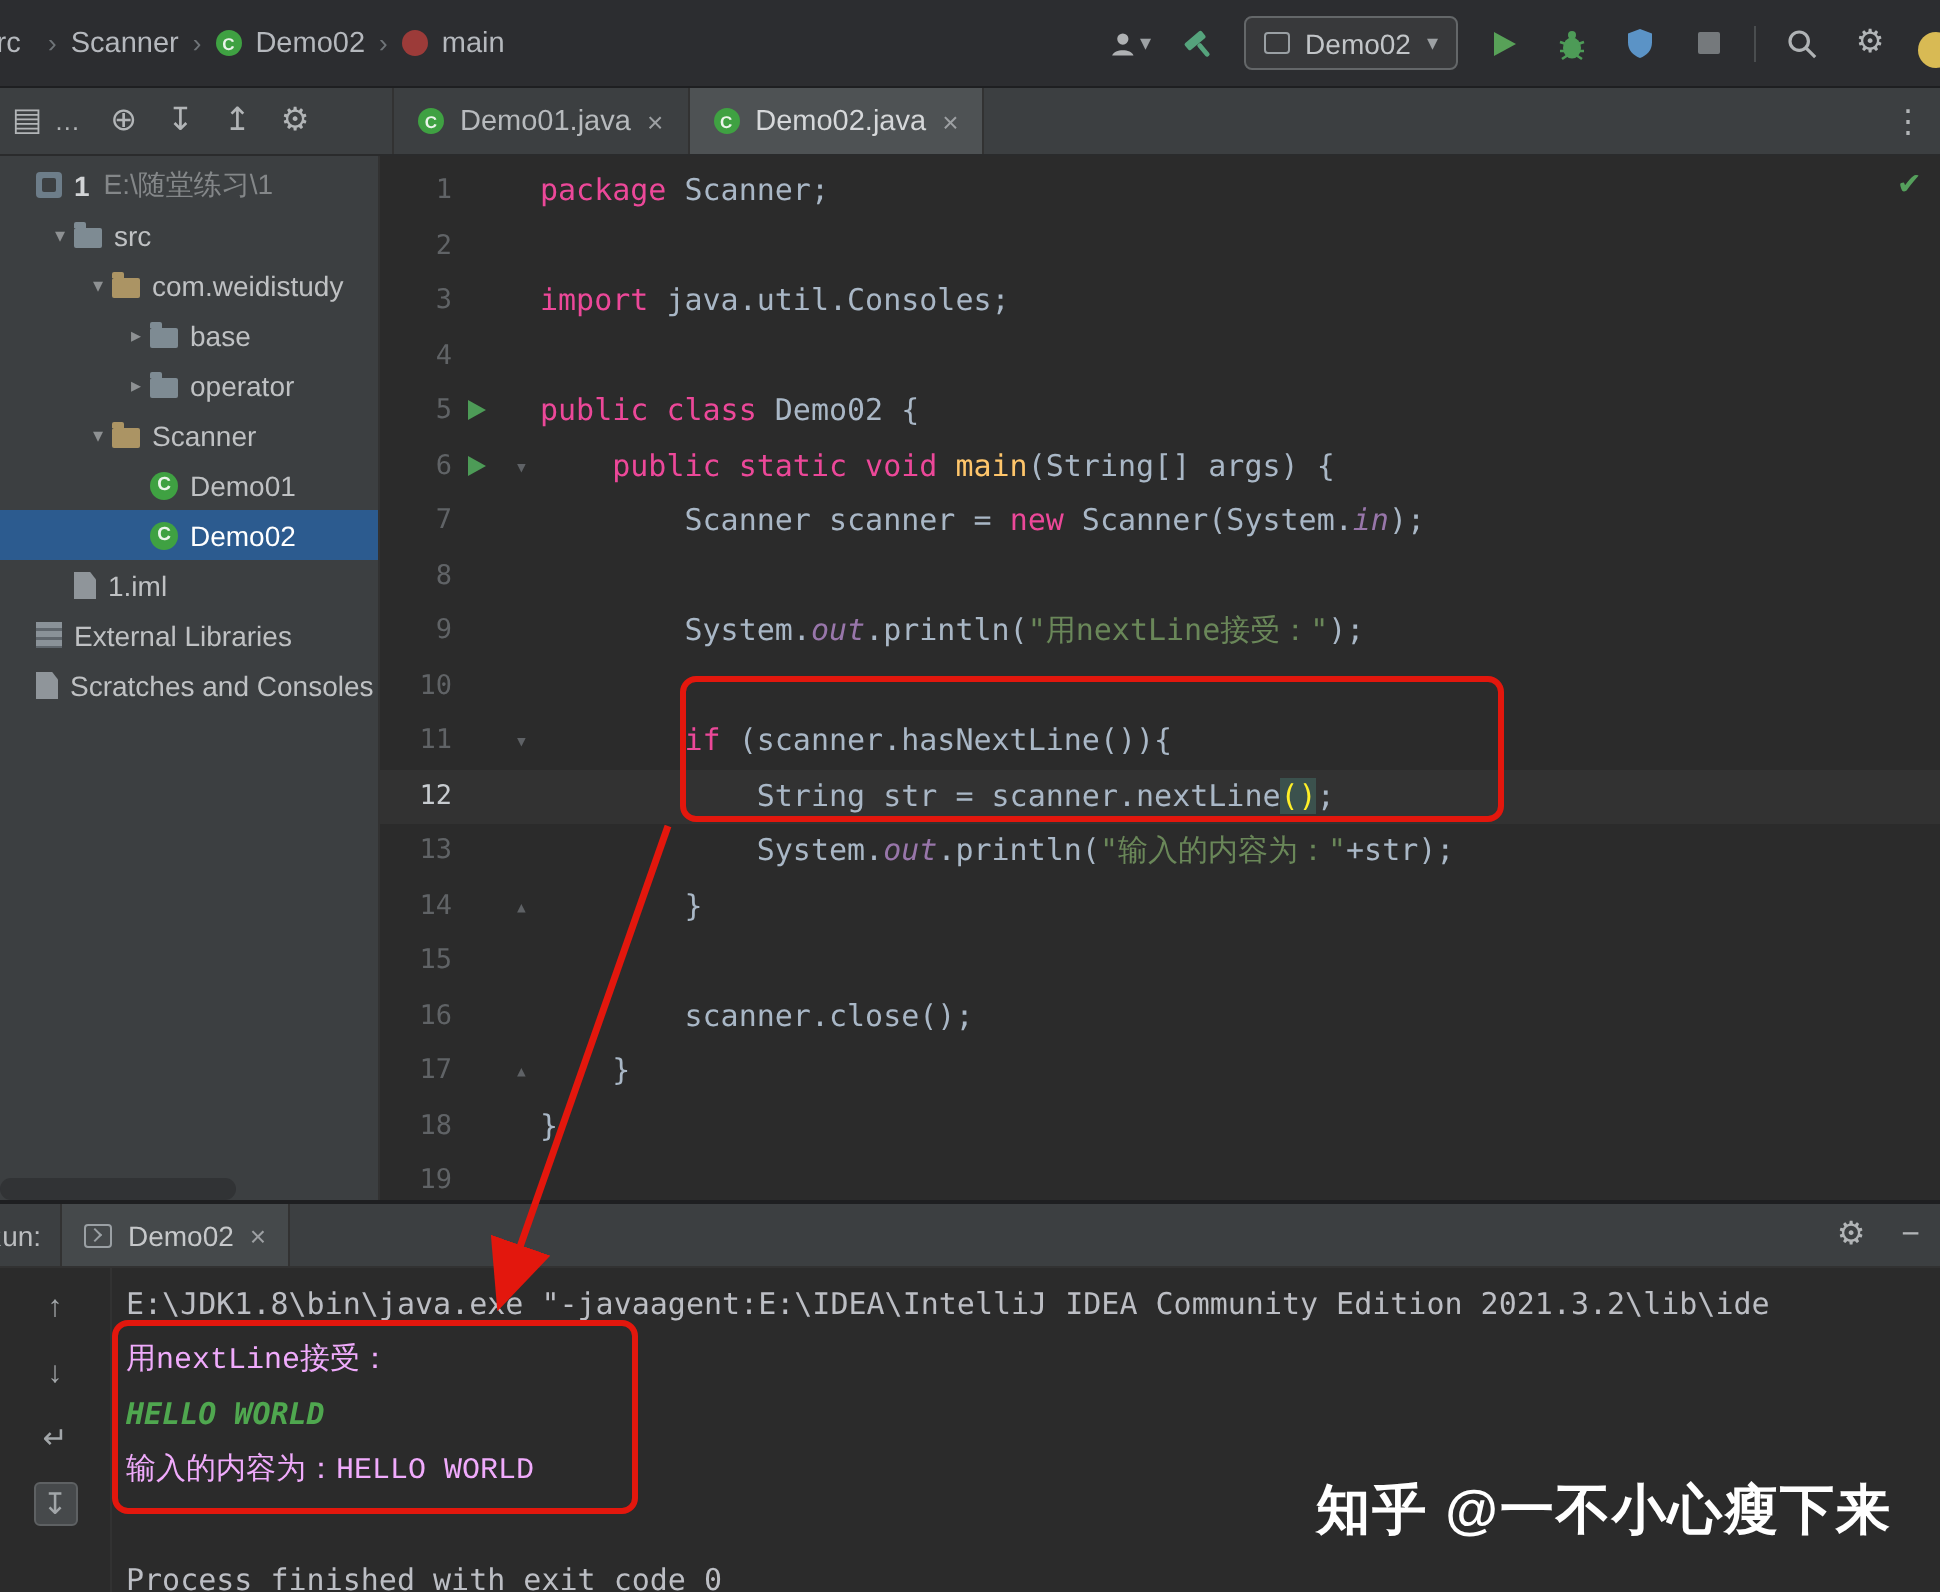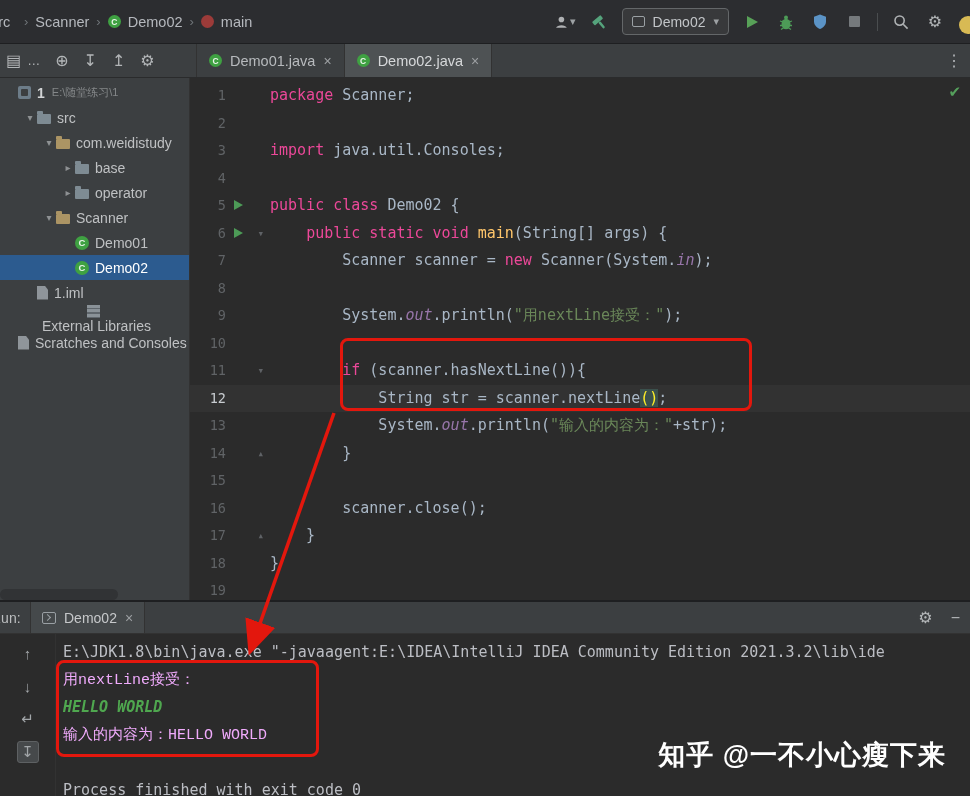--- a/index.html
+++ b/index.html
@@ -37,21 +37,21 @@
   .tab-close{color:#9da0a3;font-size:14px;}
   .tabbar .more{margin-left:auto;align-self:center;padding-right:8px;color:#b2b5b7;font-size:16px;}
 
   
   .project{position:absolute;left:0;top:78px;width:190px;height:522px;background:#3c3f41;
            border-right:1px solid #323232;overflow:hidden;padding-top:2px;}
   .trow{display:flex;align-items:center;height:25px;white-space:nowrap;color:#bfc1c3;font-size:14px;}
   .trow.selected{background:#2c5b8f;color:#fff;}
   .tchev{width:14px;flex:none;color:#8e9193;font-size:10px;text-align:center;}
   .tlabel.bold{font-weight:bold;color:#d2d4d6;}
-  .tpath{color:#848789;font-size:11px;margin-left:7px;}
+  .tpath{color:#848789;font-size:14px;margin-left:7px;}
   .ticon{flex:none;margin-right:6px;display:inline-flex;align-items:center;justify-content:center;}
   .i-folder{width:14px;height:10px;background:#7e8b93;border-radius:1px;position:relative;margin-top:2px;}
   .i-folder::before{content:"";position:absolute;top:-3px;left:0;width:6px;height:3px;background:#7e8b93;border-radius:1px 1px 0 0;}
   .i-package{width:14px;height:10px;background:#ab9464;border-radius:1px;position:relative;margin-top:2px;}
   .i-package::before{content:"";position:absolute;top:-3px;left:0;width:6px;height:3px;background:#ab9464;border-radius:1px 1px 0 0;}
   .i-project{width:13px;height:13px;background:#6d7d89;border-radius:2px;position:relative;}
   .i-project::after{content:"";position:absolute;left:3px;top:3px;width:7px;height:7px;background:#3c3f41;border-radius:1px;}
   .i-class{width:14px;height:14px;border-radius:50%;background:#3fa142;color:#eaf4ea;font-size:9.5px;
            font-weight:bold;display:inline-flex;align-items:center;justify-content:center;}
   .i-class.sm{width:13px;height:13px;font-size:8.5px;}
@@ -245,21 +245,21 @@
         <div class="trow selected" style="padding-left: 61px;">
           <span class="tchev"></span>
           <span class="ticon i-class">C</span>
           <span class="tlabel">Demo02</span>
         </div>
         <div class="trow" style="padding-left: 23px;">
           <span class="tchev"></span>
           <span class="ticon i-file"></span>
           <span class="tlabel">1.iml</span>
         </div>
-        <div class="trow" style="padding-left: 4px; flex-direction: column;">
+        <div class="trow" style="padding-left: 4px;">
           <span class="tchev"></span>
           <span class="ticon i-library"></span>
           <span class="tlabel">External Libraries</span>
         </div>
         <div class="trow" style="padding-left: 4px;">
           <span class="tchev"></span>
           <span class="ticon i-scratch"></span>
           <span class="tlabel">Scratches and Consoles</span>
         </div>
       </div>

